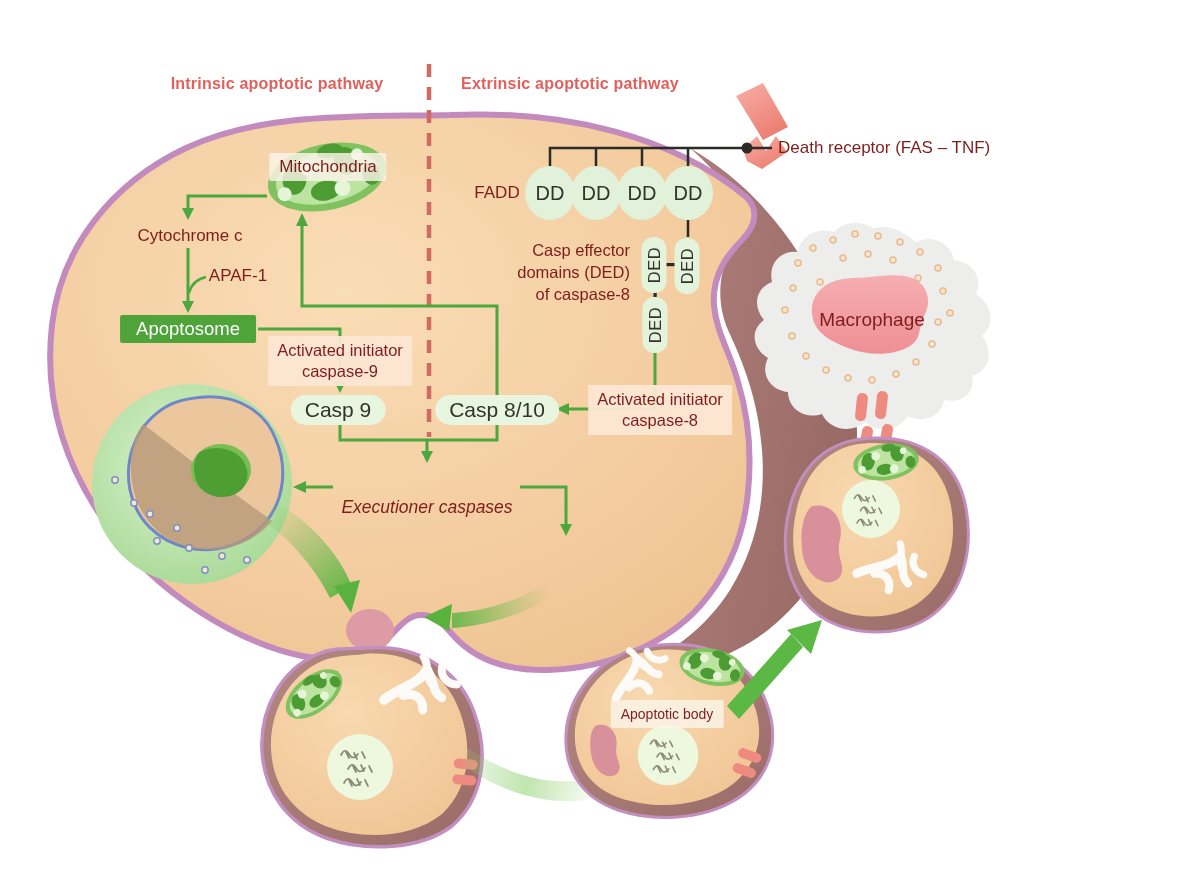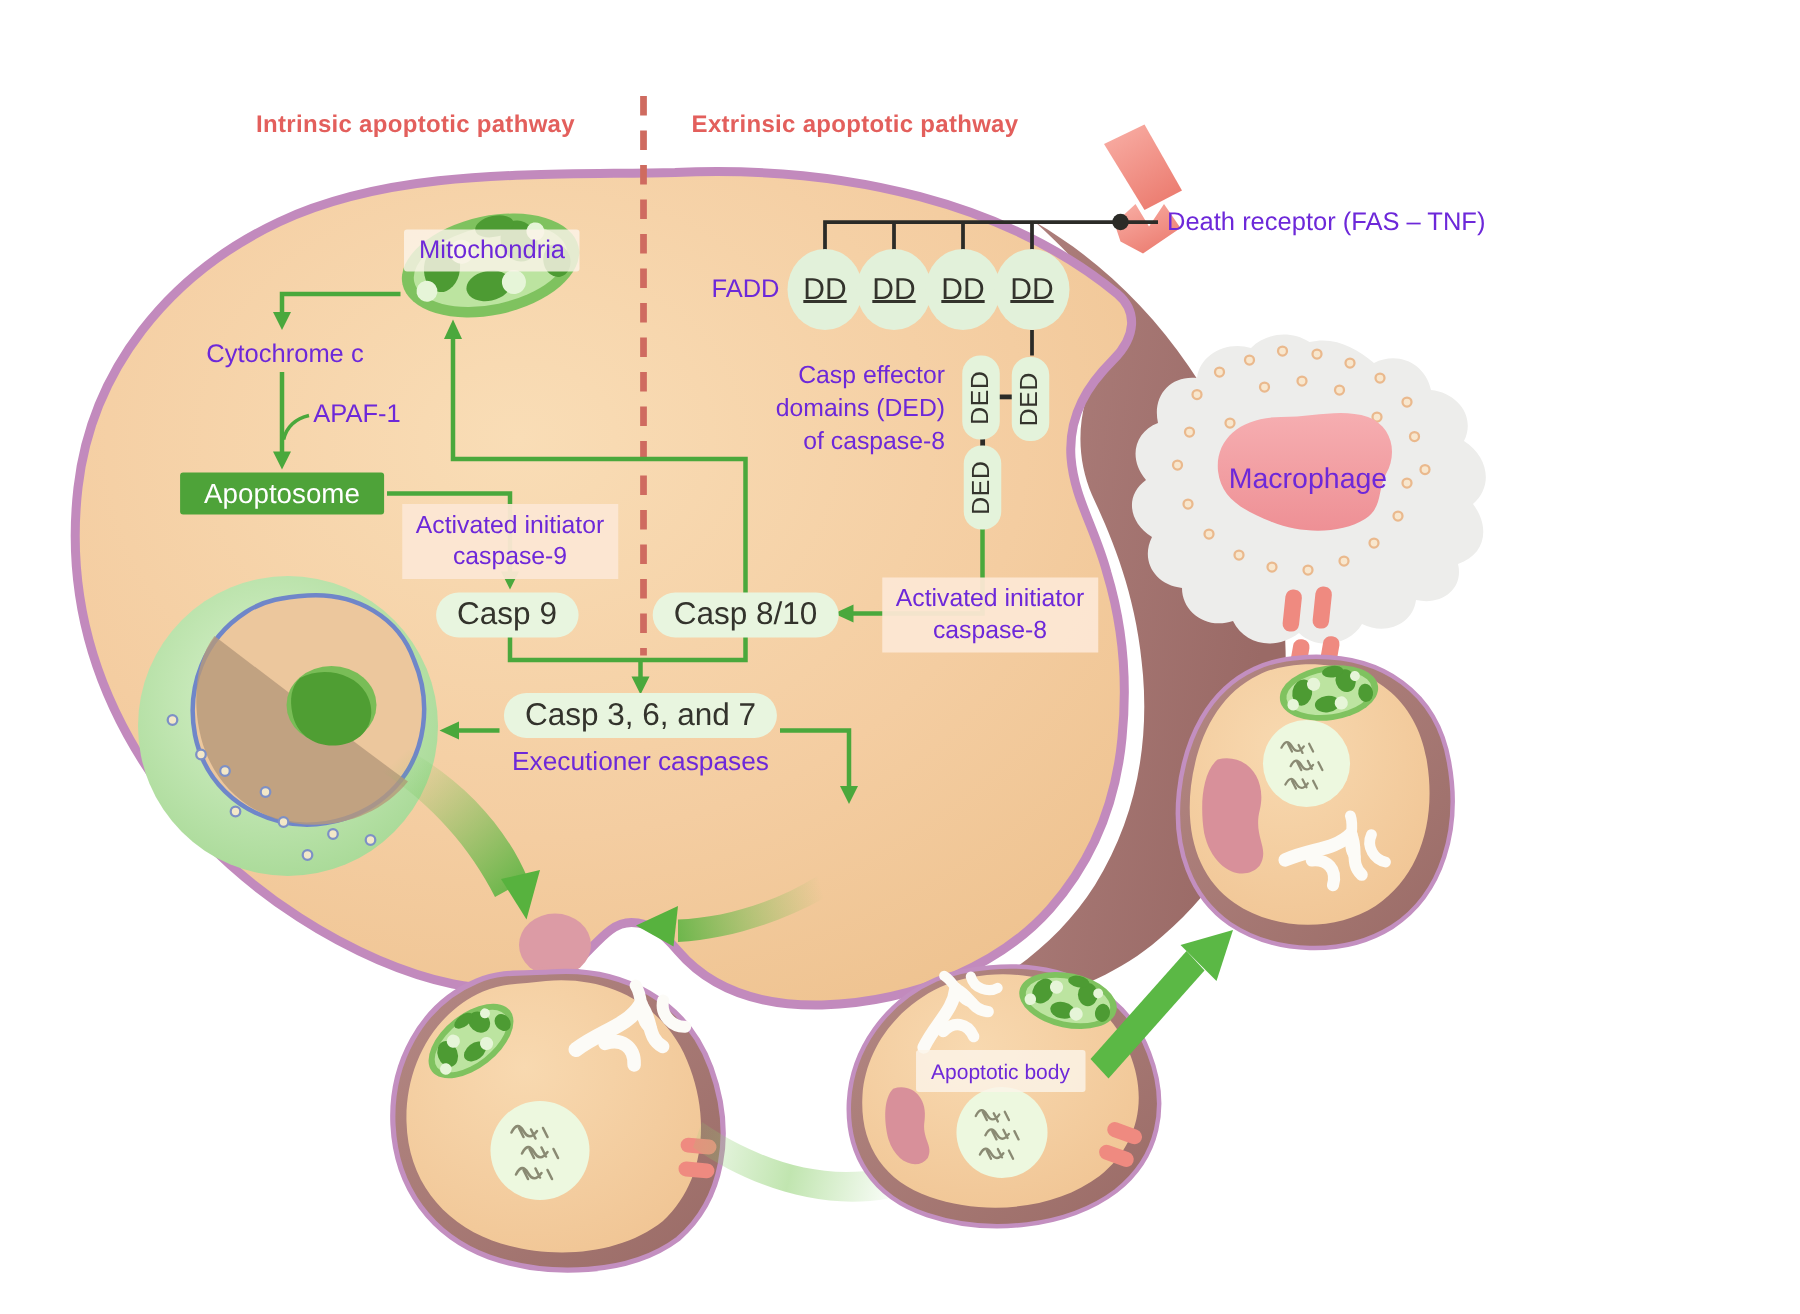--- a/index.html
+++ b/index.html
@@ -1,31 +1,31 @@
 <!DOCTYPE html>
 <html><head>
 <meta charset="utf-8">
 <style>
   html,body{margin:0;padding:0;background:#fff;}
   .stage{position:relative;width:1200px;height:876px;background:#ffffff;overflow:hidden;
          font-family:"Liberation Sans",sans-serif;color:#36362f;}
   .stage svg{position:absolute;left:0;top:0;z-index:1;}
   .lbl{position:absolute;z-index:3;transform:translate(-50%,-50%);white-space:nowrap;
-       font-size:17px;color:#6d28d9;text-align:center;line-height:22px;}
+       font-size:17px;color:#7f1d1d;text-align:center;line-height:22px;}
   .lbl span{display:block;}
   .hdr{font-weight:bold;font-size:16px;color:#e35f5c;letter-spacing:.2px;}
   .boxlabel{background:rgba(251,244,233,.82);padding:3px 10px;border-radius:2px;}
   .peachlabel{background:rgba(252,231,212,.95);padding:4px 9px;font-size:16.5px;line-height:21px;}
   .pill{position:absolute;z-index:3;transform:translate(-50%,-50%);background:#e8f5df;
         border-radius:16px;display:flex;align-items:center;justify-content:center;
         font-size:21px;padding:3px 14px;white-space:nowrap;color:#33332c;}
   .greenbox{background:#4ea339;color:#fff;font-size:18.5px;padding:3px 16px;border-radius:2px;}
   .dd{position:absolute;z-index:3;transform:translate(-50%,-50%);width:50px;height:54px;
       border-radius:50%;background:#e2f1da;display:flex;align-items:center;justify-content:center;
-      font-size:20px;color:#33332c;text-decoration:underline;}
+      font-size:20px;color:#33332c;}
   .ded{position:absolute;z-index:3;width:56px;height:25px;transform:translate(-50%,-50%) rotate(-90deg);
        background:#e4f3db;border-radius:12px;display:flex;align-items:center;justify-content:center;
        font-size:16.5px;letter-spacing:.5px;color:#33332c;}
   .bold{font-weight:bold;}
 </style>
 </head>
 <body>
 
 <div class="stage">
 
@@ -302,22 +302,21 @@
 
 
 <div class="pill" style="left:338px;top:410px;">Casp 9</div>
 <div class="pill" style="left:497px;top:410px;">Casp 8/10</div>
 
 <div class="lbl peachlabel" style="left:660px;top:410px;">
   <span>Activated initiator</span>
   <span>caspase-8</span>
 </div>
 
-<div class="pill" style="left:427px;top:477px;">Casp 3, 6, and 7</div>
-<div class="lbl" style="left:427px;top:507px;font-size:17.5px;">Executioner caspases</div>
+<div class="lbl" style="left:427px;top:507px;font-size:17.5px;font-style:italic;">Executioner caspases</div>
 
 
 
 <div class="lbl" style="left:497px;top:193px;">FADD</div>
 <div class="dd" style="left:550px;top:193px;">DD</div>
 <div class="dd" style="left:596px;top:193px;">DD</div>
 <div class="dd" style="left:642px;top:193px;">DD</div>
 <div class="dd" style="left:688px;top:193px;">DD</div>
 
 <div class="ded" style="left:654px;top:265px;">DED</div>

